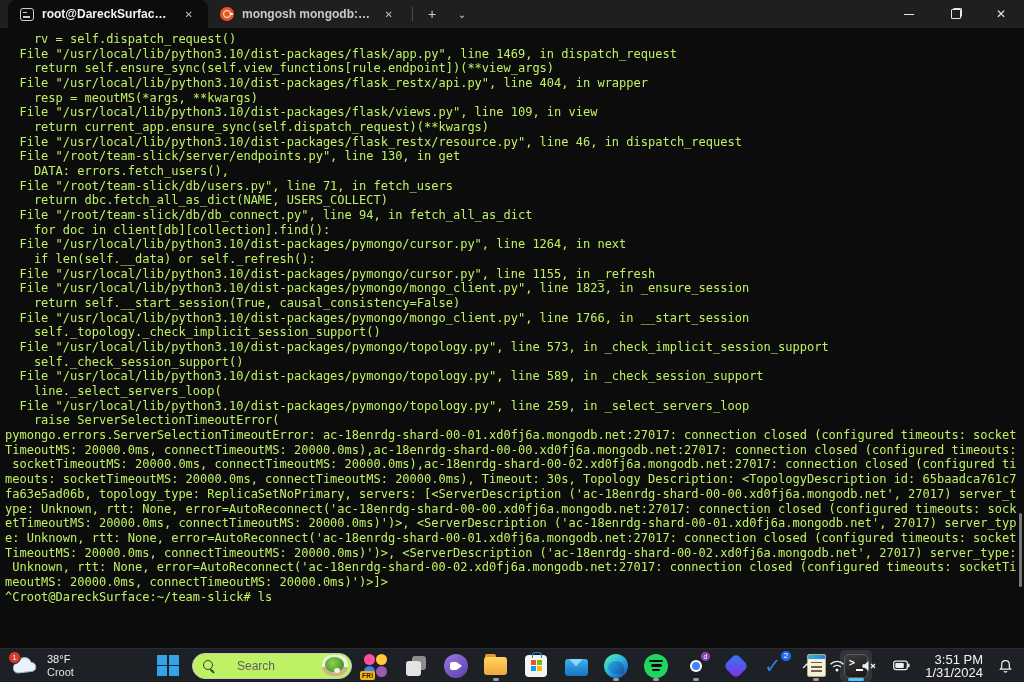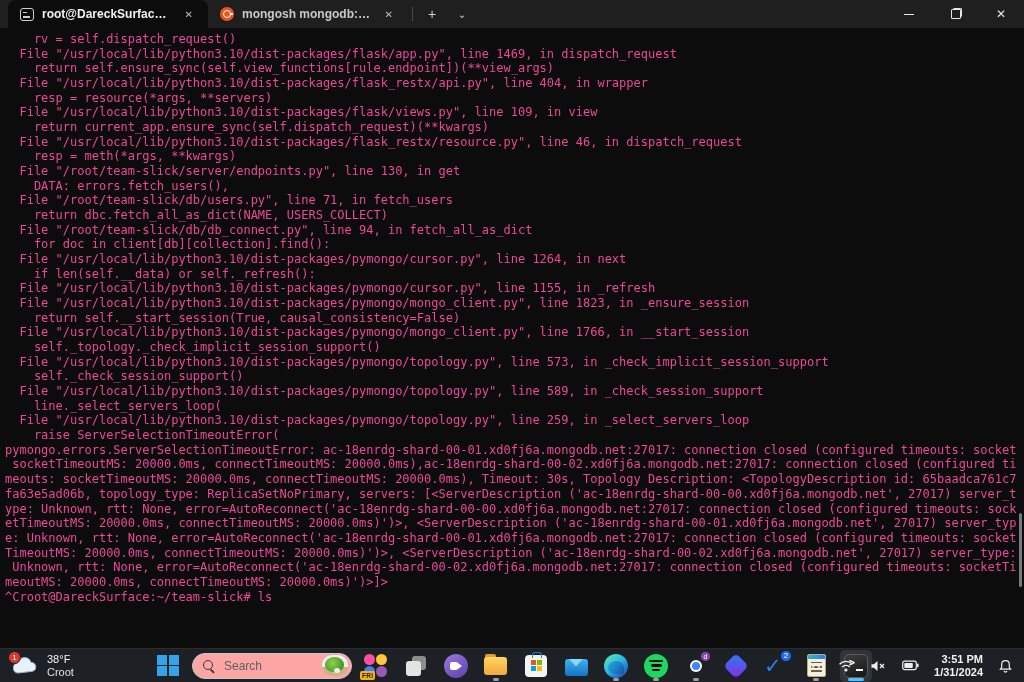--- a/index.html
+++ b/index.html
@@ -36,21 +36,21 @@
   .ubuntu-ico { width:14px; height:14px; border-radius:50%; background:#e95420; position:relative; flex:none; }
   .ubuntu-ico::before { content:""; position:absolute; left:3px; top:3px; width:6px; height:6px;
     border:1.4px solid #fff; border-radius:50%; }
   .ubuntu-ico::after { content:""; position:absolute; right:1px; top:5.5px; width:2.6px; height:2.6px;
     background:#fff; border-radius:50%; }
 
   
   .term { position:absolute; top:28px; left:0; right:0; height:620px; background:#0c0c0c;
     padding:4px 0 0 5px; overflow:hidden; }
   .tline { font-family:"DejaVu Sans Mono",monospace; font-size:12px; height:14.68px;
-    line-height:14.68px; white-space:pre; color:#ec4899; }
+    line-height:14.68px; white-space:pre; color:#bef264; }
   .scrollthumb { position:absolute; right:2px; top:485px; width:3px; height:74px;
     background:rgba(255,255,255,.45); border-radius:2px; }
 
   
   .taskbar { position:absolute; left:0; right:0; bottom:0; height:34px; background:#1d2025;
     border-top:1px solid rgba(255,255,255,.05); }
   .tb-left { position:absolute; left:10px; top:0; bottom:0; display:flex; align-items:center; gap:7px; }
   .cloud-wrap { position:relative; width:30px; height:24px; }
   .wbadge { position:absolute; left:-2px; top:-3px; min-width:13px; height:13px; background:#d83b2e;
     border-radius:50%; color:#fff; font-size:8px; display:flex; align-items:center; justify-content:center;
@@ -64,22 +64,22 @@
   .tbtn { position:relative; width:32px; height:32px; display:flex; align-items:center;
     justify-content:center; border-radius:5px; flex:none; }
   .tbtn.active-app { background:rgba(255,255,255,.09); }
   .dash { position:absolute; bottom:1px; left:50%; transform:translateX(-50%); width:6px; height:3px;
     border-radius:2px; background:#9d9d9d; }
   .dash.accent { width:16px; background:#4cc2ff; }
 
   .start-ico { display:grid; grid-template-columns:10px 10px; grid-template-rows:10px 10px; gap:1.5px; }
   .start-ico i { background:#35a3e8; }
 
-  .searchpill { width:160px; height:26px; background:#fca5a5; border-radius:13px; display:flex;
-    align-items:center; padding:0 3px 0 10px; gap:10px; border:1px solid #c9c9c9; }
+  .searchpill { width:160px; height:26px; background:#bef264; border-radius:13px; display:flex;
+    align-items:center; padding:0 3px 0 10px; gap:23px; border:1px solid #c9c9c9; }
   .mag { position:relative; width:11px; height:11px; flex:none; }
   .mag::before { content:""; position:absolute; left:0; top:0; width:8px; height:8px;
     border:1.6px solid #3a3a3a; border-radius:50%; }
   .mag::after { content:""; position:absolute; right:0px; bottom:-0.5px; width:4.5px; height:1.6px;
     background:#3a3a3a; transform:rotate(45deg); }
   .searchtxt { color:#5f5f5f; font-size:12px; flex:1; }
   .searchimg { width:26px; height:21px; border-radius:10px; flex:none; position:relative; overflow:hidden;
     background:linear-gradient(180deg,#eef3ea 0 55%,#cdb488 55% 100%); }
   .searchimg::before { content:""; position:absolute; left:3px; top:2px; width:19px; height:15px;
     background:radial-gradient(circle at 40% 40%,#8fd14f,#4b9a2e 70%); border-radius:50% 50% 45% 45%; }
@@ -162,21 +162,21 @@
     background:repeating-linear-gradient(180deg,#6e6048 0 1.4px,transparent 1.4px 4.2px); }
 
   .term-ico { width:24px; height:24px; border-radius:5px; border:1px solid #5a5a5a;
     background:linear-gradient(160deg,#3c3c3c,#161616); color:#fff; position:relative; }
   .term-ico::before { content:">"; position:absolute; left:4px; top:2px; font-size:10px; font-weight:bold;
     font-family:"DejaVu Sans Mono",monospace; }
   .term-ico::after { content:""; position:absolute; left:11px; bottom:6px; width:7px; height:2px; background:#fff; }
 
   .tb-right { position:absolute; right:6px; top:0; bottom:0; display:flex; align-items:center; gap:6px; }
   .trayb { display:flex; align-items:center; justify-content:center; padding:4px 5px; border-radius:4px; }
-  .clock { text-align:right; color:#f2f2f2; font-size:11px; line-height:13px; padding:2px 4px;font-weight:bold; }
+  .clock { text-align:right; color:#f2f2f2; font-size:13px; line-height:13px; padding:2px 4px; }
 </style>
 </head>
 <body>
 
 <div class="window">
 
   <div class="tabbar">
     <div class="tab active">
       <span class="cmd-ico"></span>
       <span class="title">root@DareckSurface: ~/team</span>
@@ -199,45 +199,45 @@
       </div>
     <div class="wctl close-w">✕</div>
   </div>
 
   <div class="term">
     <div>
         <div class="tline">    rv = self.dispatch_request()</div>
         <div class="tline">  File "/usr/local/lib/python3.10/dist-packages/flask/app.py", line 1469, in dispatch_request</div>
         <div class="tline">    return self.ensure_sync(self.view_functions[rule.endpoint])(**view_args)</div>
         <div class="tline">  File "/usr/local/lib/python3.10/dist-packages/flask_restx/api.py", line 404, in wrapper</div>
-        <div class="tline">    resp = resource(*args, **servers)</div>
+        <div class="tline">    resp = meoutMS(*args, **kwargs)</div>
         <div class="tline">  File "/usr/local/lib/python3.10/dist-packages/flask/views.py", line 109, in view</div>
         <div class="tline">    return current_app.ensure_sync(self.dispatch_request)(**kwargs)</div>
         <div class="tline">  File "/usr/local/lib/python3.10/dist-packages/flask_restx/resource.py", line 46, in dispatch_request</div>
-        <div class="tline">    resp = meth(*args, **kwargs)</div>
         <div class="tline">  File "/root/team-slick/server/endpoints.py", line 130, in get</div>
         <div class="tline">    DATA: errors.fetch_users(),</div>
         <div class="tline">  File "/root/team-slick/db/users.py", line 71, in fetch_users</div>
         <div class="tline">    return dbc.fetch_all_as_dict(NAME, USERS_COLLECT)</div>
         <div class="tline">  File "/root/team-slick/db/db_connect.py", line 94, in fetch_all_as_dict</div>
         <div class="tline">    for doc in client[db][collection].find():</div>
         <div class="tline">  File "/usr/local/lib/python3.10/dist-packages/pymongo/cursor.py", line 1264, in next</div>
         <div class="tline">    if len(self.__data) or self._refresh():</div>
         <div class="tline">  File "/usr/local/lib/python3.10/dist-packages/pymongo/cursor.py", line 1155, in _refresh</div>
         <div class="tline">  File "/usr/local/lib/python3.10/dist-packages/pymongo/mongo_client.py", line 1823, in _ensure_session</div>
         <div class="tline">    return self.__start_session(True, causal_consistency=False)</div>
         <div class="tline">  File "/usr/local/lib/python3.10/dist-packages/pymongo/mongo_client.py", line 1766, in __start_session</div>
         <div class="tline">    self._topology._check_implicit_session_support()</div>
         <div class="tline">  File "/usr/local/lib/python3.10/dist-packages/pymongo/topology.py", line 573, in _check_implicit_session_support</div>
         <div class="tline">    self._check_session_support()</div>
         <div class="tline">  File "/usr/local/lib/python3.10/dist-packages/pymongo/topology.py", line 589, in _check_session_support</div>
         <div class="tline">    line._select_servers_loop(</div>
         <div class="tline">  File "/usr/local/lib/python3.10/dist-packages/pymongo/topology.py", line 259, in _select_servers_loop</div>
         <div class="tline">    raise ServerSelectionTimeoutError(</div>
         <div class="tline">pymongo.errors.ServerSelectionTimeoutError: ac-18enrdg-shard-00-01.xd0fj6a.mongodb.net:27017: connection closed (configured timeouts: socket</div>
+        <div class="tline">TimeoutMS: 20000.0ms, connectTimeoutMS: 20000.0ms),ac-18enrdg-shard-00-00.xd0fj6a.mongodb.net:27017: connection closed (configured timeouts:</div>
         <div class="tline"> socketTimeoutMS: 20000.0ms, connectTimeoutMS: 20000.0ms),ac-18enrdg-shard-00-02.xd0fj6a.mongodb.net:27017: connection closed (configured ti</div>
         <div class="tline">meouts: socketTimeoutMS: 20000.0ms, connectTimeoutMS: 20000.0ms), Timeout: 30s, Topology Description: &lt;TopologyDescription id: 65baadca761c7</div>
         <div class="tline">fa63e5ad06b, topology_type: ReplicaSetNoPrimary, servers: [&lt;ServerDescription ('ac-18enrdg-shard-00-00.xd0fj6a.mongodb.net', 27017) server_t</div>
         <div class="tline">ype: Unknown, rtt: None, error=AutoReconnect('ac-18enrdg-shard-00-00.xd0fj6a.mongodb.net:27017: connection closed (configured timeouts: sock</div>
         <div class="tline">etTimeoutMS: 20000.0ms, connectTimeoutMS: 20000.0ms)')&gt;, &lt;ServerDescription ('ac-18enrdg-shard-00-01.xd0fj6a.mongodb.net', 27017) server_typ</div>
         <div class="tline">e: Unknown, rtt: None, error=AutoReconnect('ac-18enrdg-shard-00-01.xd0fj6a.mongodb.net:27017: connection closed (configured timeouts: socket</div>
         <div class="tline">TimeoutMS: 20000.0ms, connectTimeoutMS: 20000.0ms)')&gt;, &lt;ServerDescription ('ac-18enrdg-shard-00-02.xd0fj6a.mongodb.net', 27017) server_type:</div>
         <div class="tline"> Unknown, rtt: None, error=AutoReconnect('ac-18enrdg-shard-00-02.xd0fj6a.mongodb.net:27017: connection closed (configured timeouts: socketTi</div>
         <div class="tline">meoutMS: 20000.0ms, connectTimeoutMS: 20000.0ms)')&gt;]&gt;</div>
         <div class="tline">^Croot@DareckSurface:~/team-slick# ls</div>

